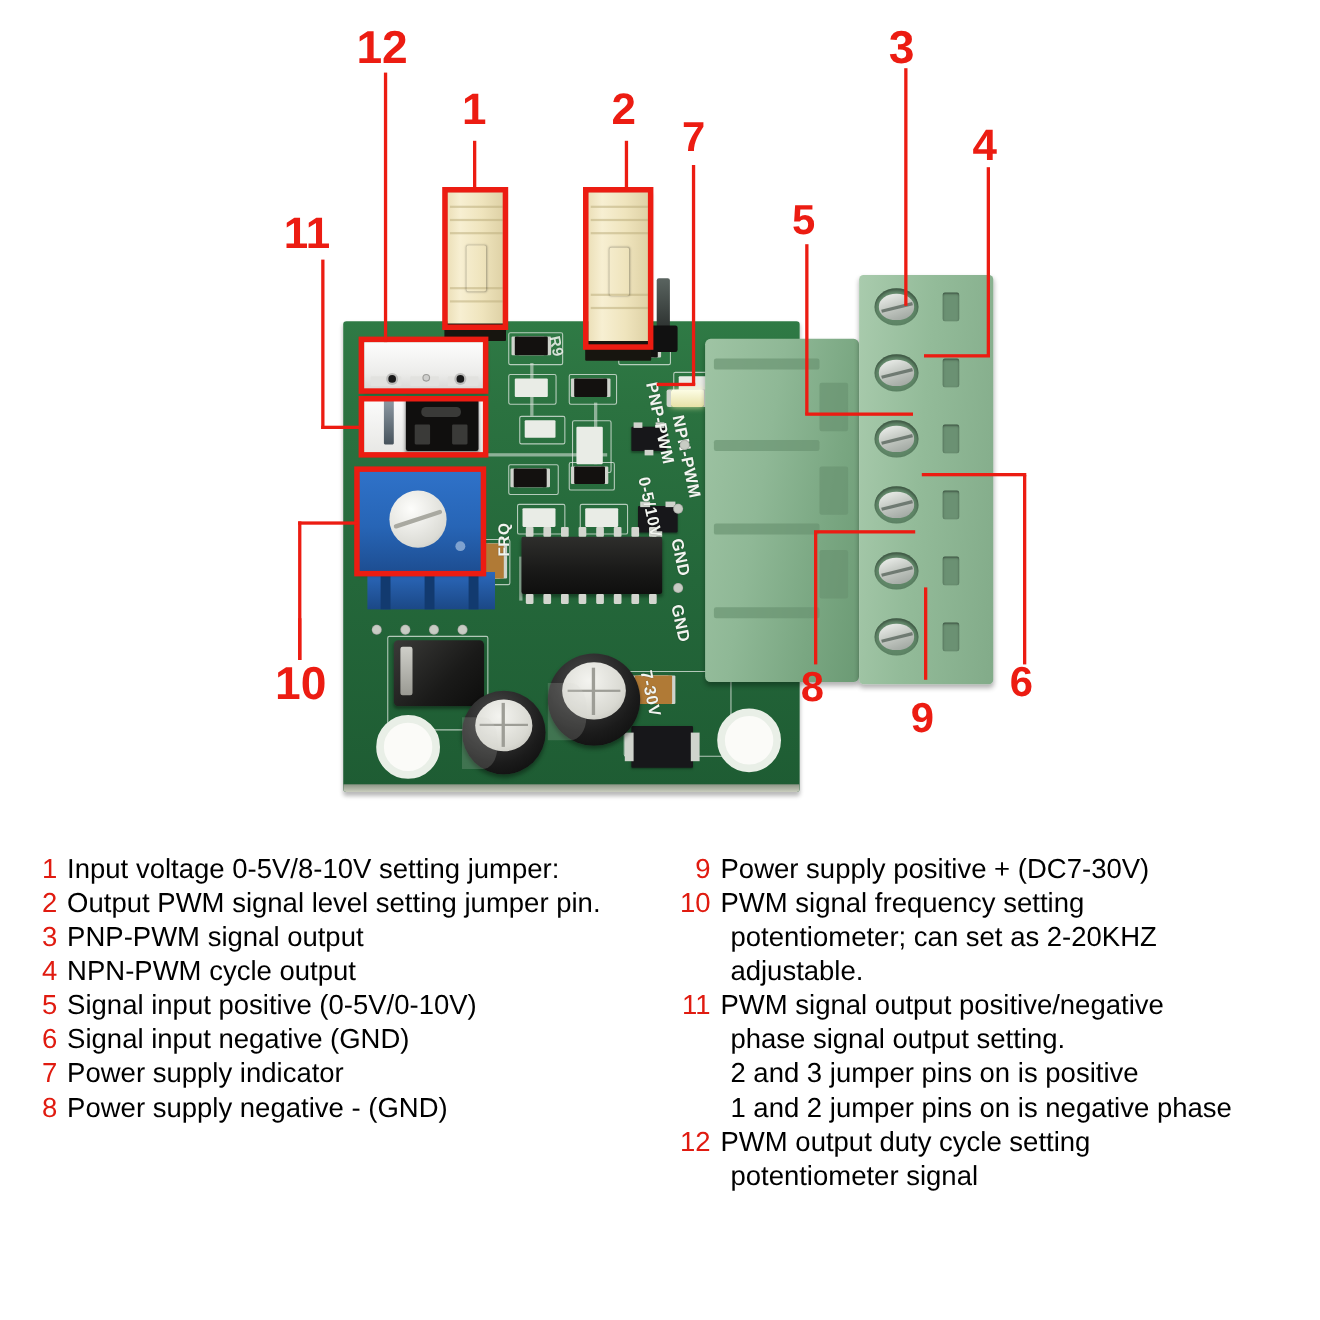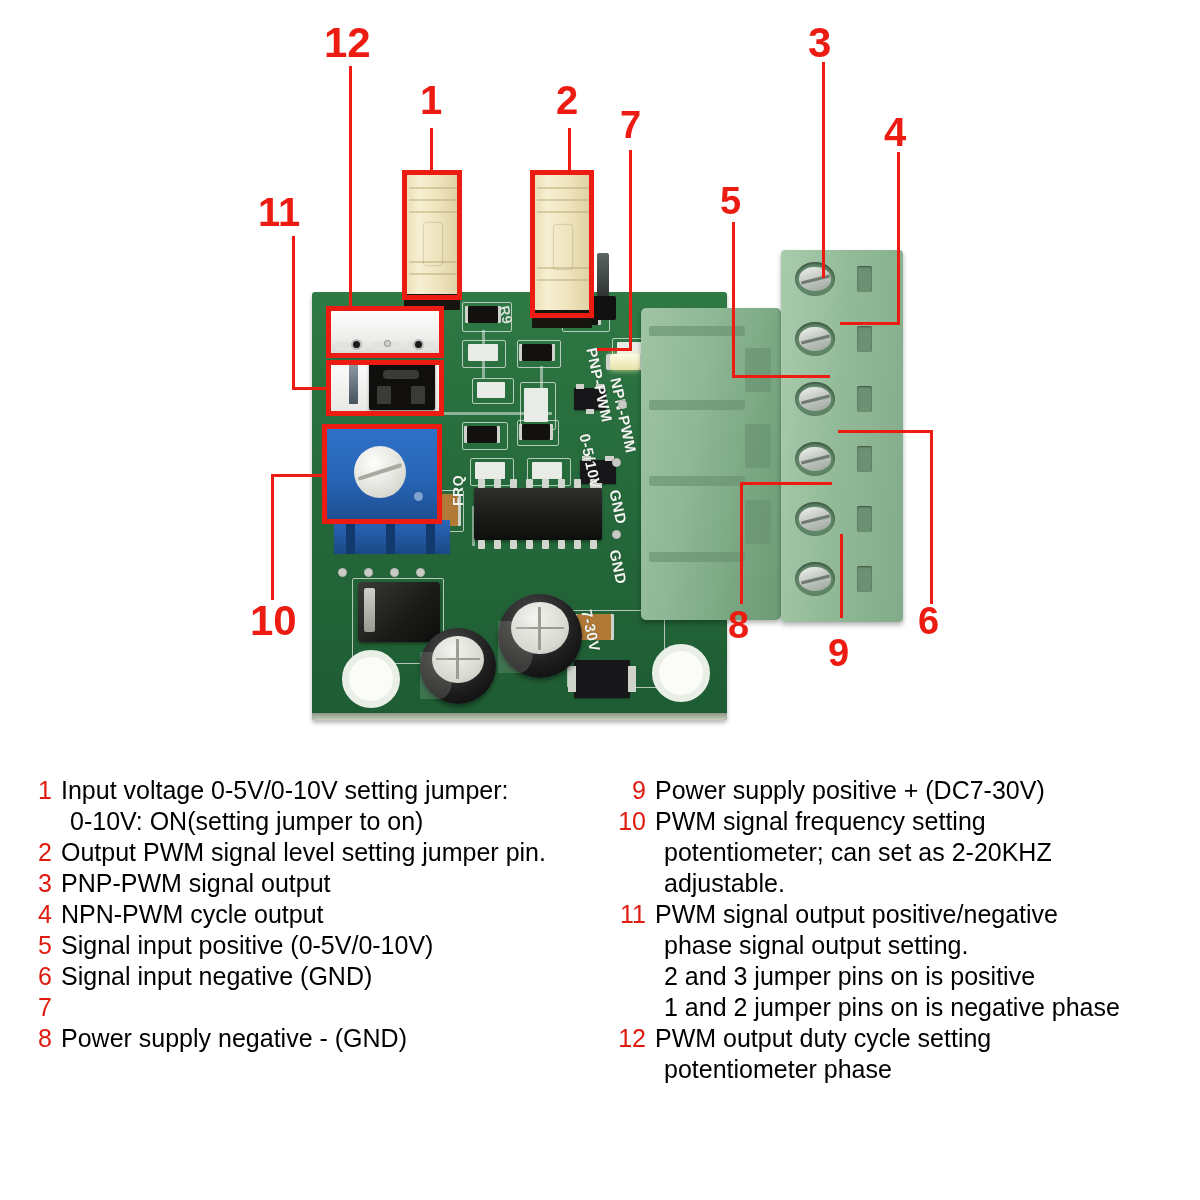--- a/index.html
+++ b/index.html
@@ -418,23 +418,22 @@
   <div class="cnum" style="left:250px;top:600px;font-size:42px;">10</div>
   <div class="cnum" style="left:728px;top:606px;font-size:38px;">8</div>
   <div class="cnum" style="left:828px;top:634px;font-size:38px;">9</div>
   <div class="cnum" style="left:918px;top:602px;font-size:38px;">6</div>
 </div>
 
 <div id="legend">
   <div class="col left" id="col-left">
       <div class="lrow">
         <div class="lnum">1</div>
-        <div class="ltext">Input voltage 0-5V/0-10V setting jumper:</div>
-      </div>
-      <div class="lsub">0-10V: ON(setting jumper to on)</div>
+        <div class="ltext">Input voltage 0-5V/8-10V setting jumper:</div>
+      </div>
       <div class="lrow">
         <div class="lnum">2</div>
         <div class="ltext">Output PWM signal level setting jumper pin.</div>
       </div>
       <div class="lrow">
         <div class="lnum">3</div>
         <div class="ltext">PNP-PWM signal output</div>
       </div>
       <div class="lrow">
         <div class="lnum">4</div>
@@ -443,20 +442,21 @@
       <div class="lrow">
         <div class="lnum">5</div>
         <div class="ltext">Signal input positive (0-5V/0-10V)</div>
       </div>
       <div class="lrow">
         <div class="lnum">6</div>
         <div class="ltext">Signal input negative (GND)</div>
       </div>
       <div class="lrow">
         <div class="lnum">7</div>
+        <div class="ltext">Power supply indicator</div>
       </div>
       <div class="lrow">
         <div class="lnum">8</div>
         <div class="ltext">Power supply negative - (GND)</div>
       </div>
     </div>
   <div class="col right" id="col-right">
       <div class="lrow">
         <div class="lnum">9</div>
         <div class="ltext">Power supply positive + (DC7-30V)</div>
@@ -471,15 +471,15 @@
         <div class="lnum">11</div>
         <div class="ltext">PWM signal output positive/negative</div>
       </div>
       <div class="lsub">phase signal output setting.</div>
       <div class="lsub">2 and 3 jumper pins on is positive</div>
       <div class="lsub">1 and 2 jumper pins on is negative phase</div>
       <div class="lrow">
         <div class="lnum">12</div>
         <div class="ltext">PWM output duty cycle setting</div>
       </div>
-      <div class="lsub">potentiometer phase</div>
+      <div class="lsub">potentiometer signal</div>
     </div>
 </div>
 
 </body></html>

